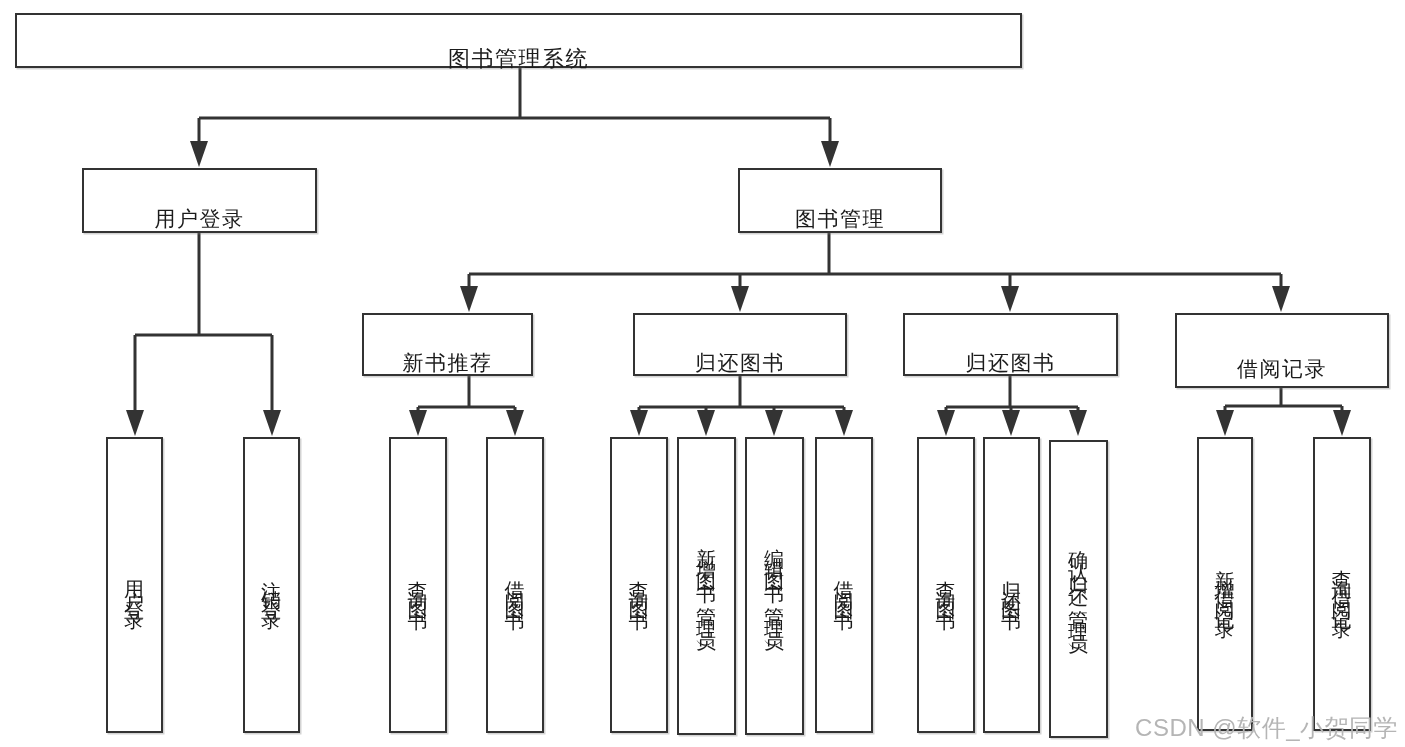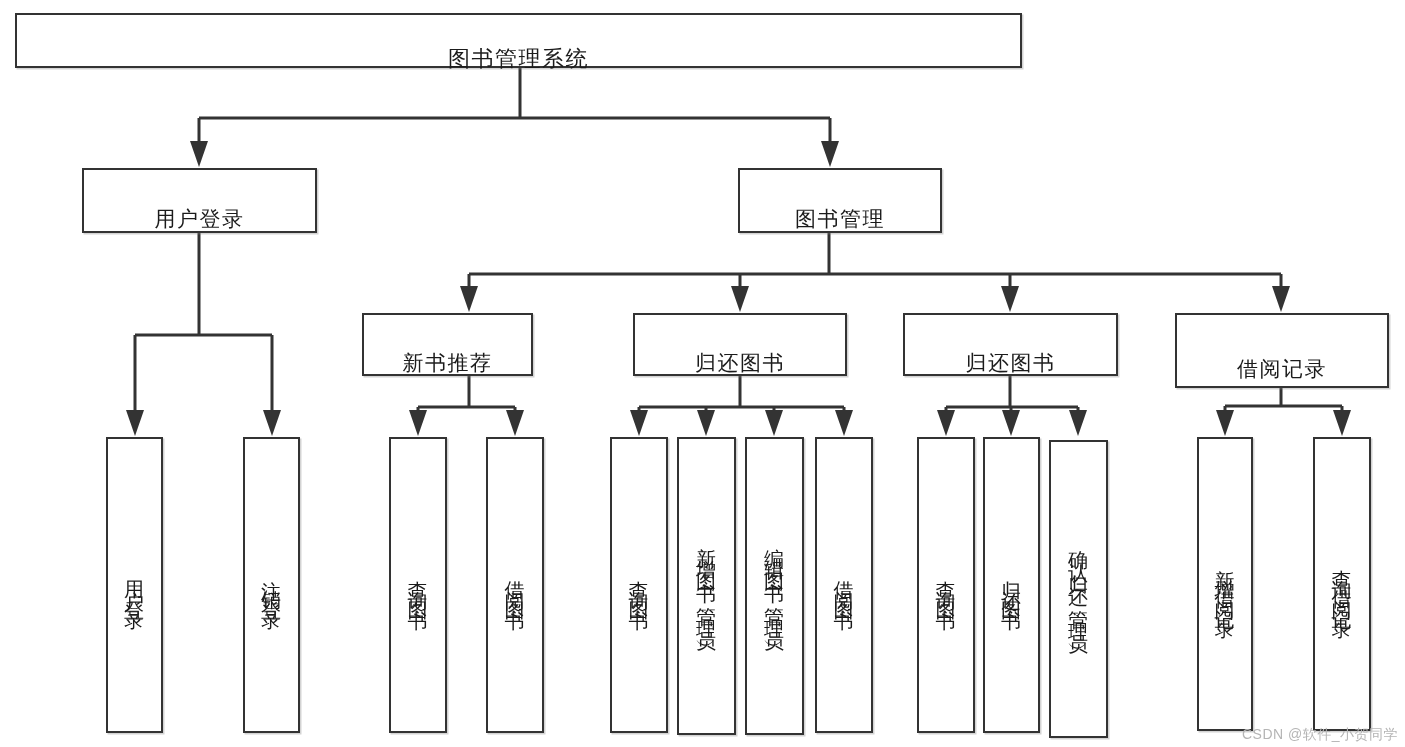--- a/index.html
+++ b/index.html
@@ -49,21 +49,21 @@
     font-size: 20px;
     letter-spacing: 10px;
     line-height: 1;
     white-space: nowrap;
   }
   .watermark {
     position: absolute;
     right: 7px;
     bottom: 3px;
     color: #b5b5b5;
-    font-size: 14px;
+    font-size: 24px;
     letter-spacing: 0.5px;
     z-index: 3;
     white-space: nowrap;
   }
 </style>
 </head>
 <body>
 
 <div id="stage">
 

